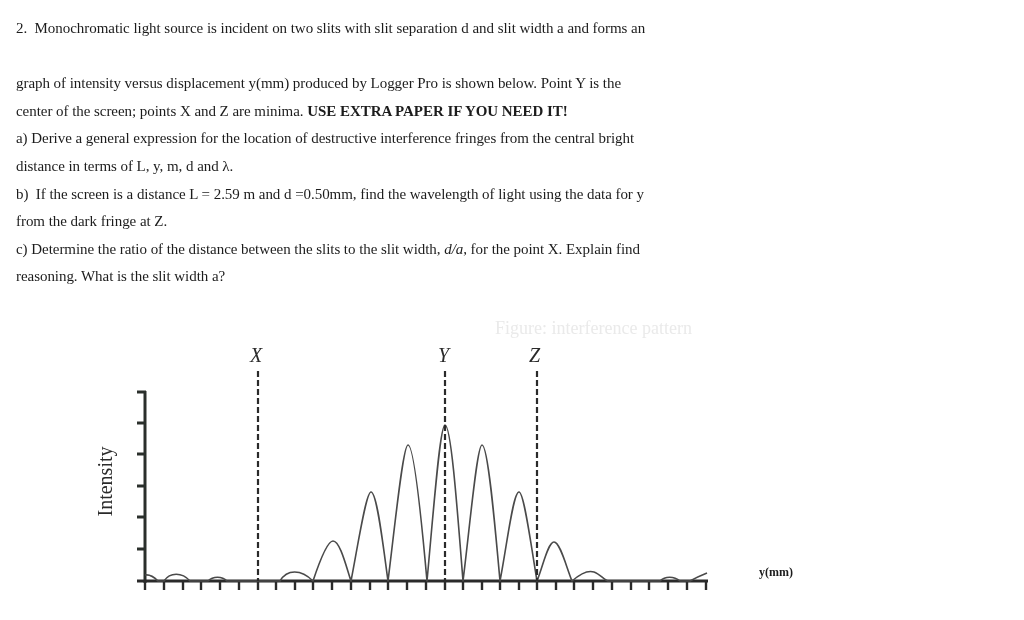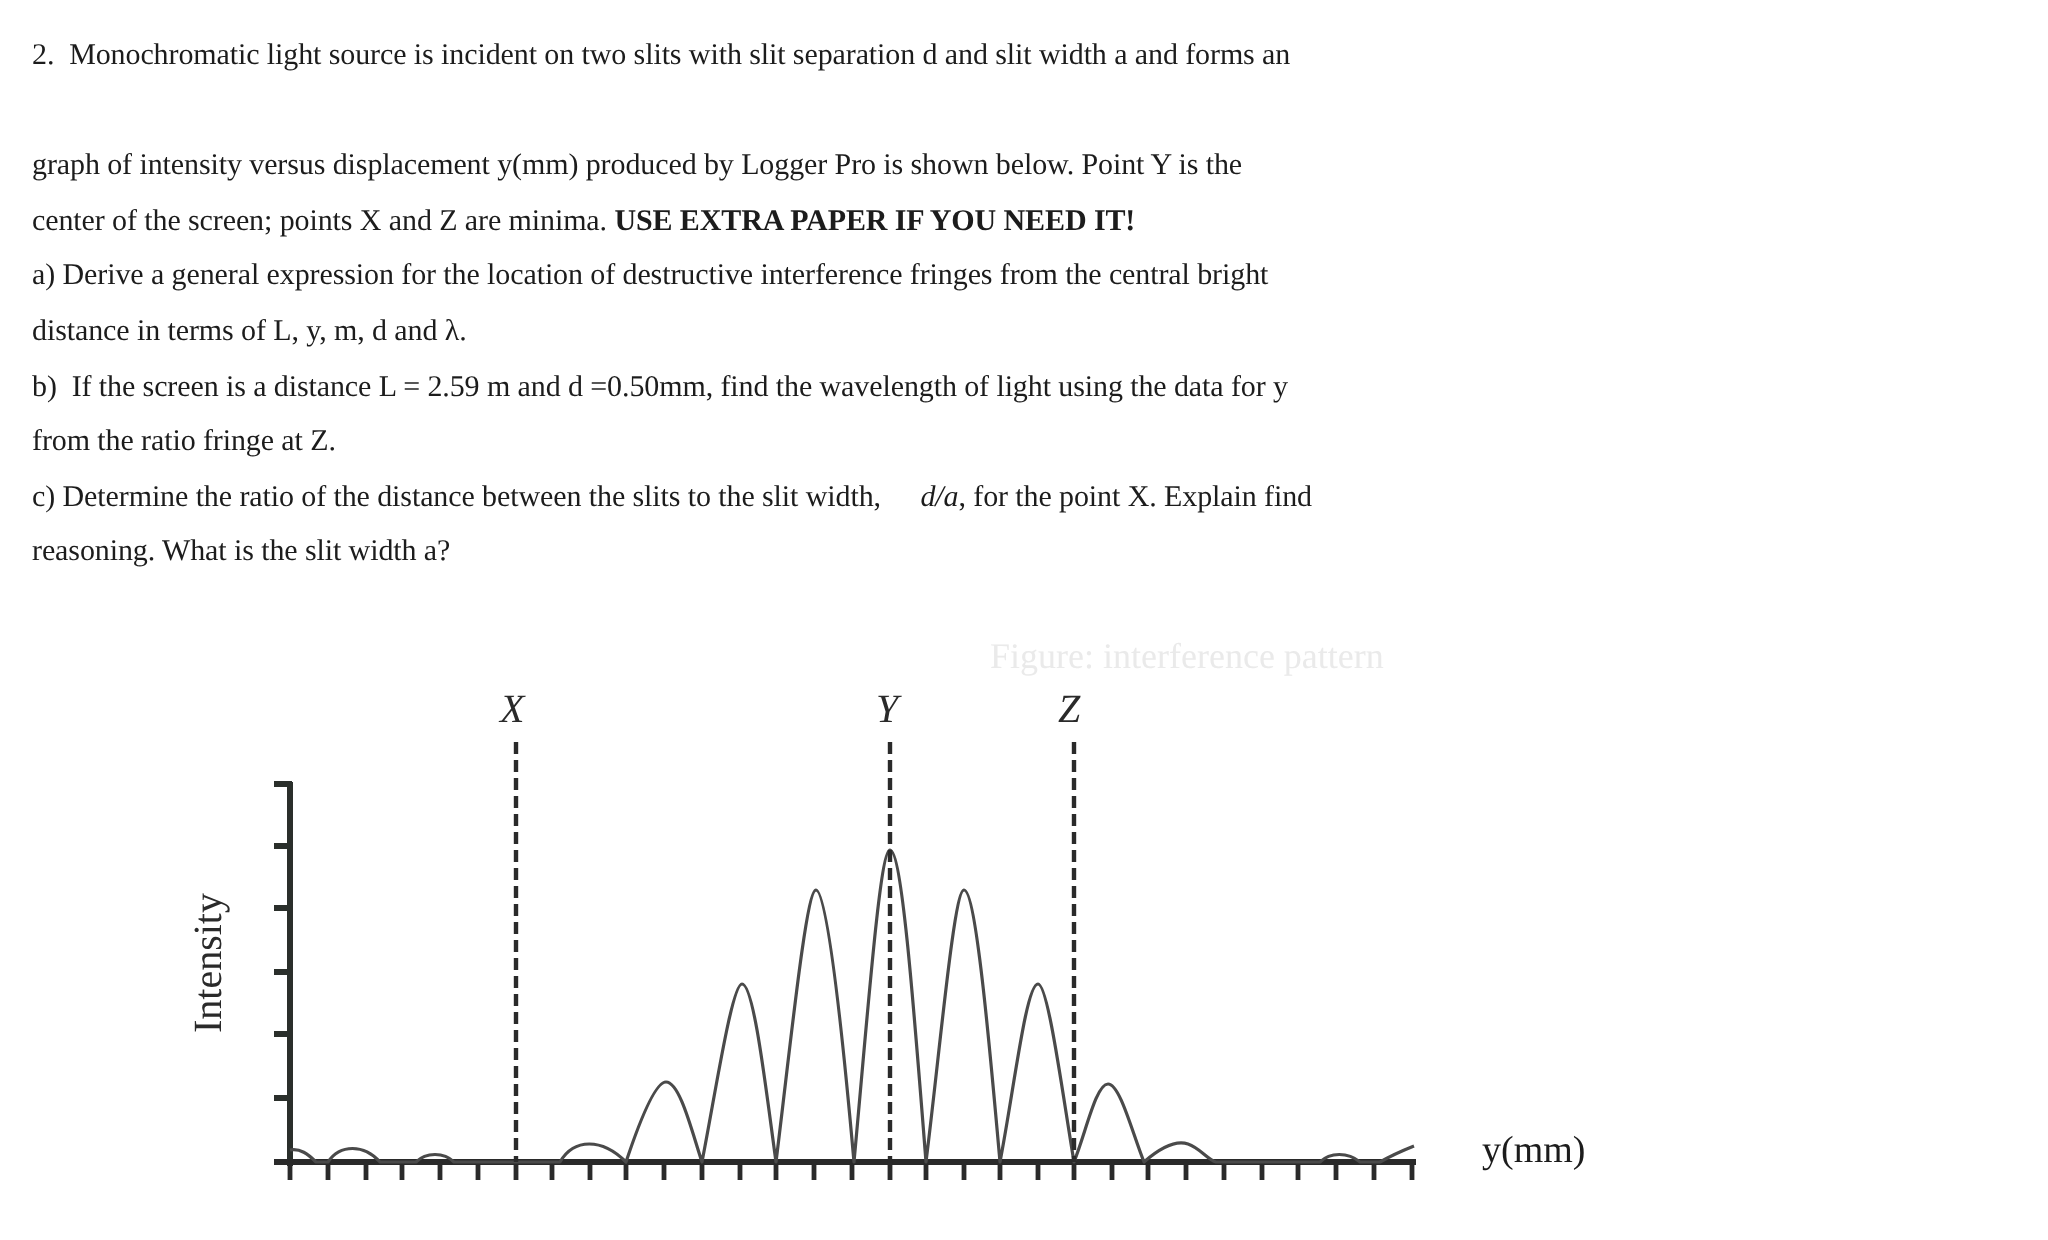--- a/index.html
+++ b/index.html
@@ -7,21 +7,21 @@
     width: 1024px; height: 620px; position: relative; overflow: hidden;
     font-family: "Liberation Serif", "DejaVu Serif", serif;
     color: #1c1c1c;
   }
   .problem {
     position: absolute; left: 16px; top: 15px; width: 1000px;
     font-size: 15px; line-height: 27.6px; letter-spacing: -0.05px;
   }
   .problem p { margin: 0; }
   .problem .bold { font-weight: bold; font-family: Liberation Serif, serif; }
-  .problem .ital { font-style: italic; margin-left: 16px; }
+  .problem .ital { font-style: italic; }
   .figure { position: absolute; left: 0; top: 0; width: 1024px; height: 620px; }
   .ghost {
     position: absolute; font-size: 18px; color: #eaeaea; white-space: nowrap;
     font-family: "Liberation Serif", serif;
   }
 </style>
 </head>
 <body>
 
 <div class="problem">
@@ -34,21 +34,21 @@
     <span class="bold">USE EXTRA PAPER IF YOU NEED IT!</span>
   </p>
   <p>
     <span>a)</span>
     <span>Derive a general expression for the location of destructive interference fringes from the central bright</span><br>
     <span>distance in terms of L, y, m, d and λ.</span>
   </p>
   <p>
     <span>b)</span>&nbsp;
     <span>If the screen is a distance L = 2.59 m and d =0.50mm, find the wavelength of light using the data for y</span><br>
-    <span>from the ratio fringe at Z.</span>
+    <span>from the dark fringe at Z.</span>
   </p>
   <p>
     <span>c)</span>
     <span>Determine the ratio of the distance between the slits to the slit width, </span><span class="ital">d/a</span><span>, for the point X. Explain find</span><br>
     <span>reasoning. What is the slit width a?</span>
   </p>
 </div>
 
 <div class="ghost" style="left:495px; top:318px;">Figure: interference pattern</div>
 
@@ -121,13 +121,13 @@
     <line x1="445" y1="371" x2="445" y2="581"></line>
     <line x1="537" y1="371" x2="537" y2="581"></line>
   </g>
 </svg>
 
 <div style="position:absolute; left:250px; top:344px; font-size:20px; font-style:italic; font-family:'Liberation Serif', serif; color:#2a2a2a;">X</div>
 <div style="position:absolute; left:438px; top:344px; font-size:20px; font-style:italic; font-family:'Liberation Serif', serif; color:#2a2a2a;">Y</div>
 <div style="position:absolute; left:529px; top:344px; font-size:20px; font-style:italic; font-family:'Liberation Serif', serif; color:#2a2a2a;">Z</div>
 
 <div style="position:absolute; left:60px; top:470px; width:90px; text-align:center; transform:rotate(-90deg); transform-origin:center; font-size:20px; font-family:'Liberation Serif', serif; color:#2a2a2a;">Intensity</div>
-<div style="position:absolute; left:741px; top:565px; font-size:19px; font-family:'Liberation Serif', serif; color:#1c1c1c;">y(mm)</div>
+<div style="position:absolute; left:759px; top:565px; font-size:12px; font-family:'Liberation Serif', serif; color:#1c1c1c;font-weight:bold;">y(mm)</div>
 
 </body></html>

